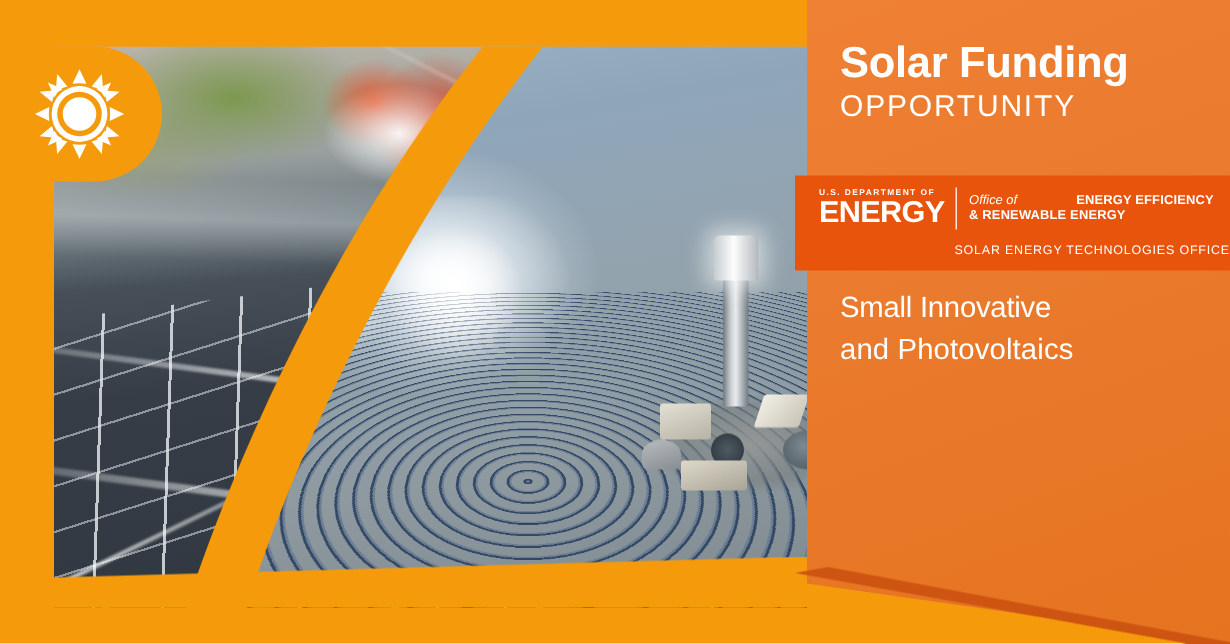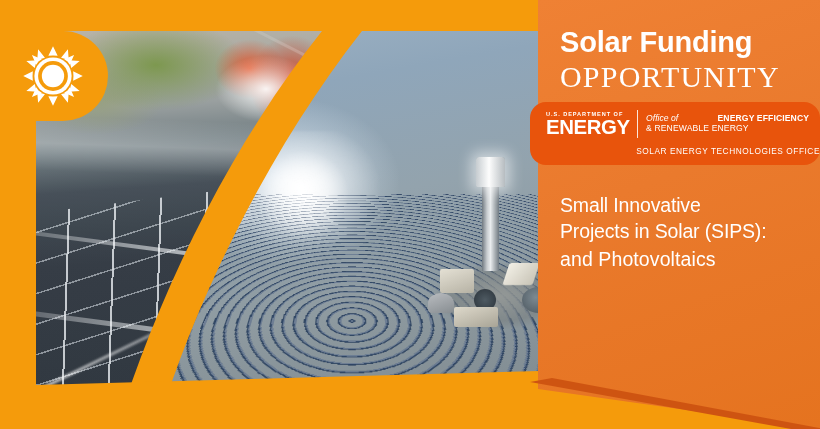--- a/index.html
+++ b/index.html
@@ -172,30 +172,29 @@
     box-shadow:-2px 0 0 rgba(0,0,0,.10);
   }
   .panel-inner{position:absolute;inset:0;}
 
   .head{position:absolute;left:22px;top:28px;right:14px;}
   .head-l1{
     font-size:29px;font-weight:bold;color:#ffffff;
     letter-spacing:-.2px;line-height:1.02;white-space:nowrap;
   }
   .head-l2{
-    font-size:30px;font-weight:300;color:#ffffff;
-    letter-spacing:1.2px;line-height:1.1;margin-top:2px;white-space:nowrap;font-family:Liberation Serif, serif;
+    font-size:20px;font-weight:300;color:#ffffff;
+    letter-spacing:1.2px;line-height:1.1;margin-top:2px;white-space:nowrap;
   }
 
   
   .doe-band{
     position:absolute;
-    left:-8px; top:102px; width:290px; height:63px;
+    left:-8px; top:117px; width:290px; height:63px;
     background:#E8540C;
-    border-radius:16px;
   }
   .doe-row{
     position:absolute; left:16px; top:8px;
     display:flex; align-items:center;
   }
   .doe-left{text-align:left;}
   .doe-dept{
     font-size:5.6px;font-weight:bold;color:#ffffff;
     letter-spacing:.95px;line-height:1;margin-bottom:1px;white-space:nowrap;
   }
@@ -205,21 +204,21 @@
     transform:scaleX(1.02);transform-origin:left;
   }
   .doe-rule{
     width:1px;height:28px;background:rgba(255,255,255,.85);
     margin:0 8px 0 9px;
   }
   .doe-right{color:#ffffff;line-height:1.14;white-space:nowrap;}
   .doe-r1{font-size:8.6px;}
   .doe-r1 i{font-weight:normal;}
   .doe-r1 b{font-weight:bold;letter-spacing:.12px;margin-left:37px;}
-  .doe-r2{font-size:8.6px;font-weight:normal;letter-spacing:.12px;}
+  .doe-r2{font-size:8.6px;font-weight:bold;letter-spacing:.12px;}
   .doe-office{
     position:absolute;left:0;right:0;top:44px;
     text-align:right;color:#ffffff;
     font-size:8.3px;font-weight:normal;letter-spacing:.55px;white-space:nowrap;
   }
 
   
   .title{position:absolute;left:22px;top:193px;right:10px;}
   .title-strong{
     font-size:19.5px;font-weight:normal;color:#ffffff;
@@ -313,21 +312,20 @@
   <div class="panel">
     <div class="panel-inner">
 
       <div class="head">
         <div class="head-l1">Solar Funding</div>
         <div class="head-l2">OPPORTUNITY</div>
       </div>
 
       <div class="title">
         <div class="title-strong">Small Innovative</div>
-        <div class="title-strong">Projects in Solar (SIPS):</div>
         <div class="title-light">and Photovoltaics</div>
       </div>
 
     </div>
   </div>
 
   <div class="doe-band" style="left:530px;">
     <div class="doe-row">
       <div class="doe-left">
         <div class="doe-dept">U.S. DEPARTMENT OF</div>

